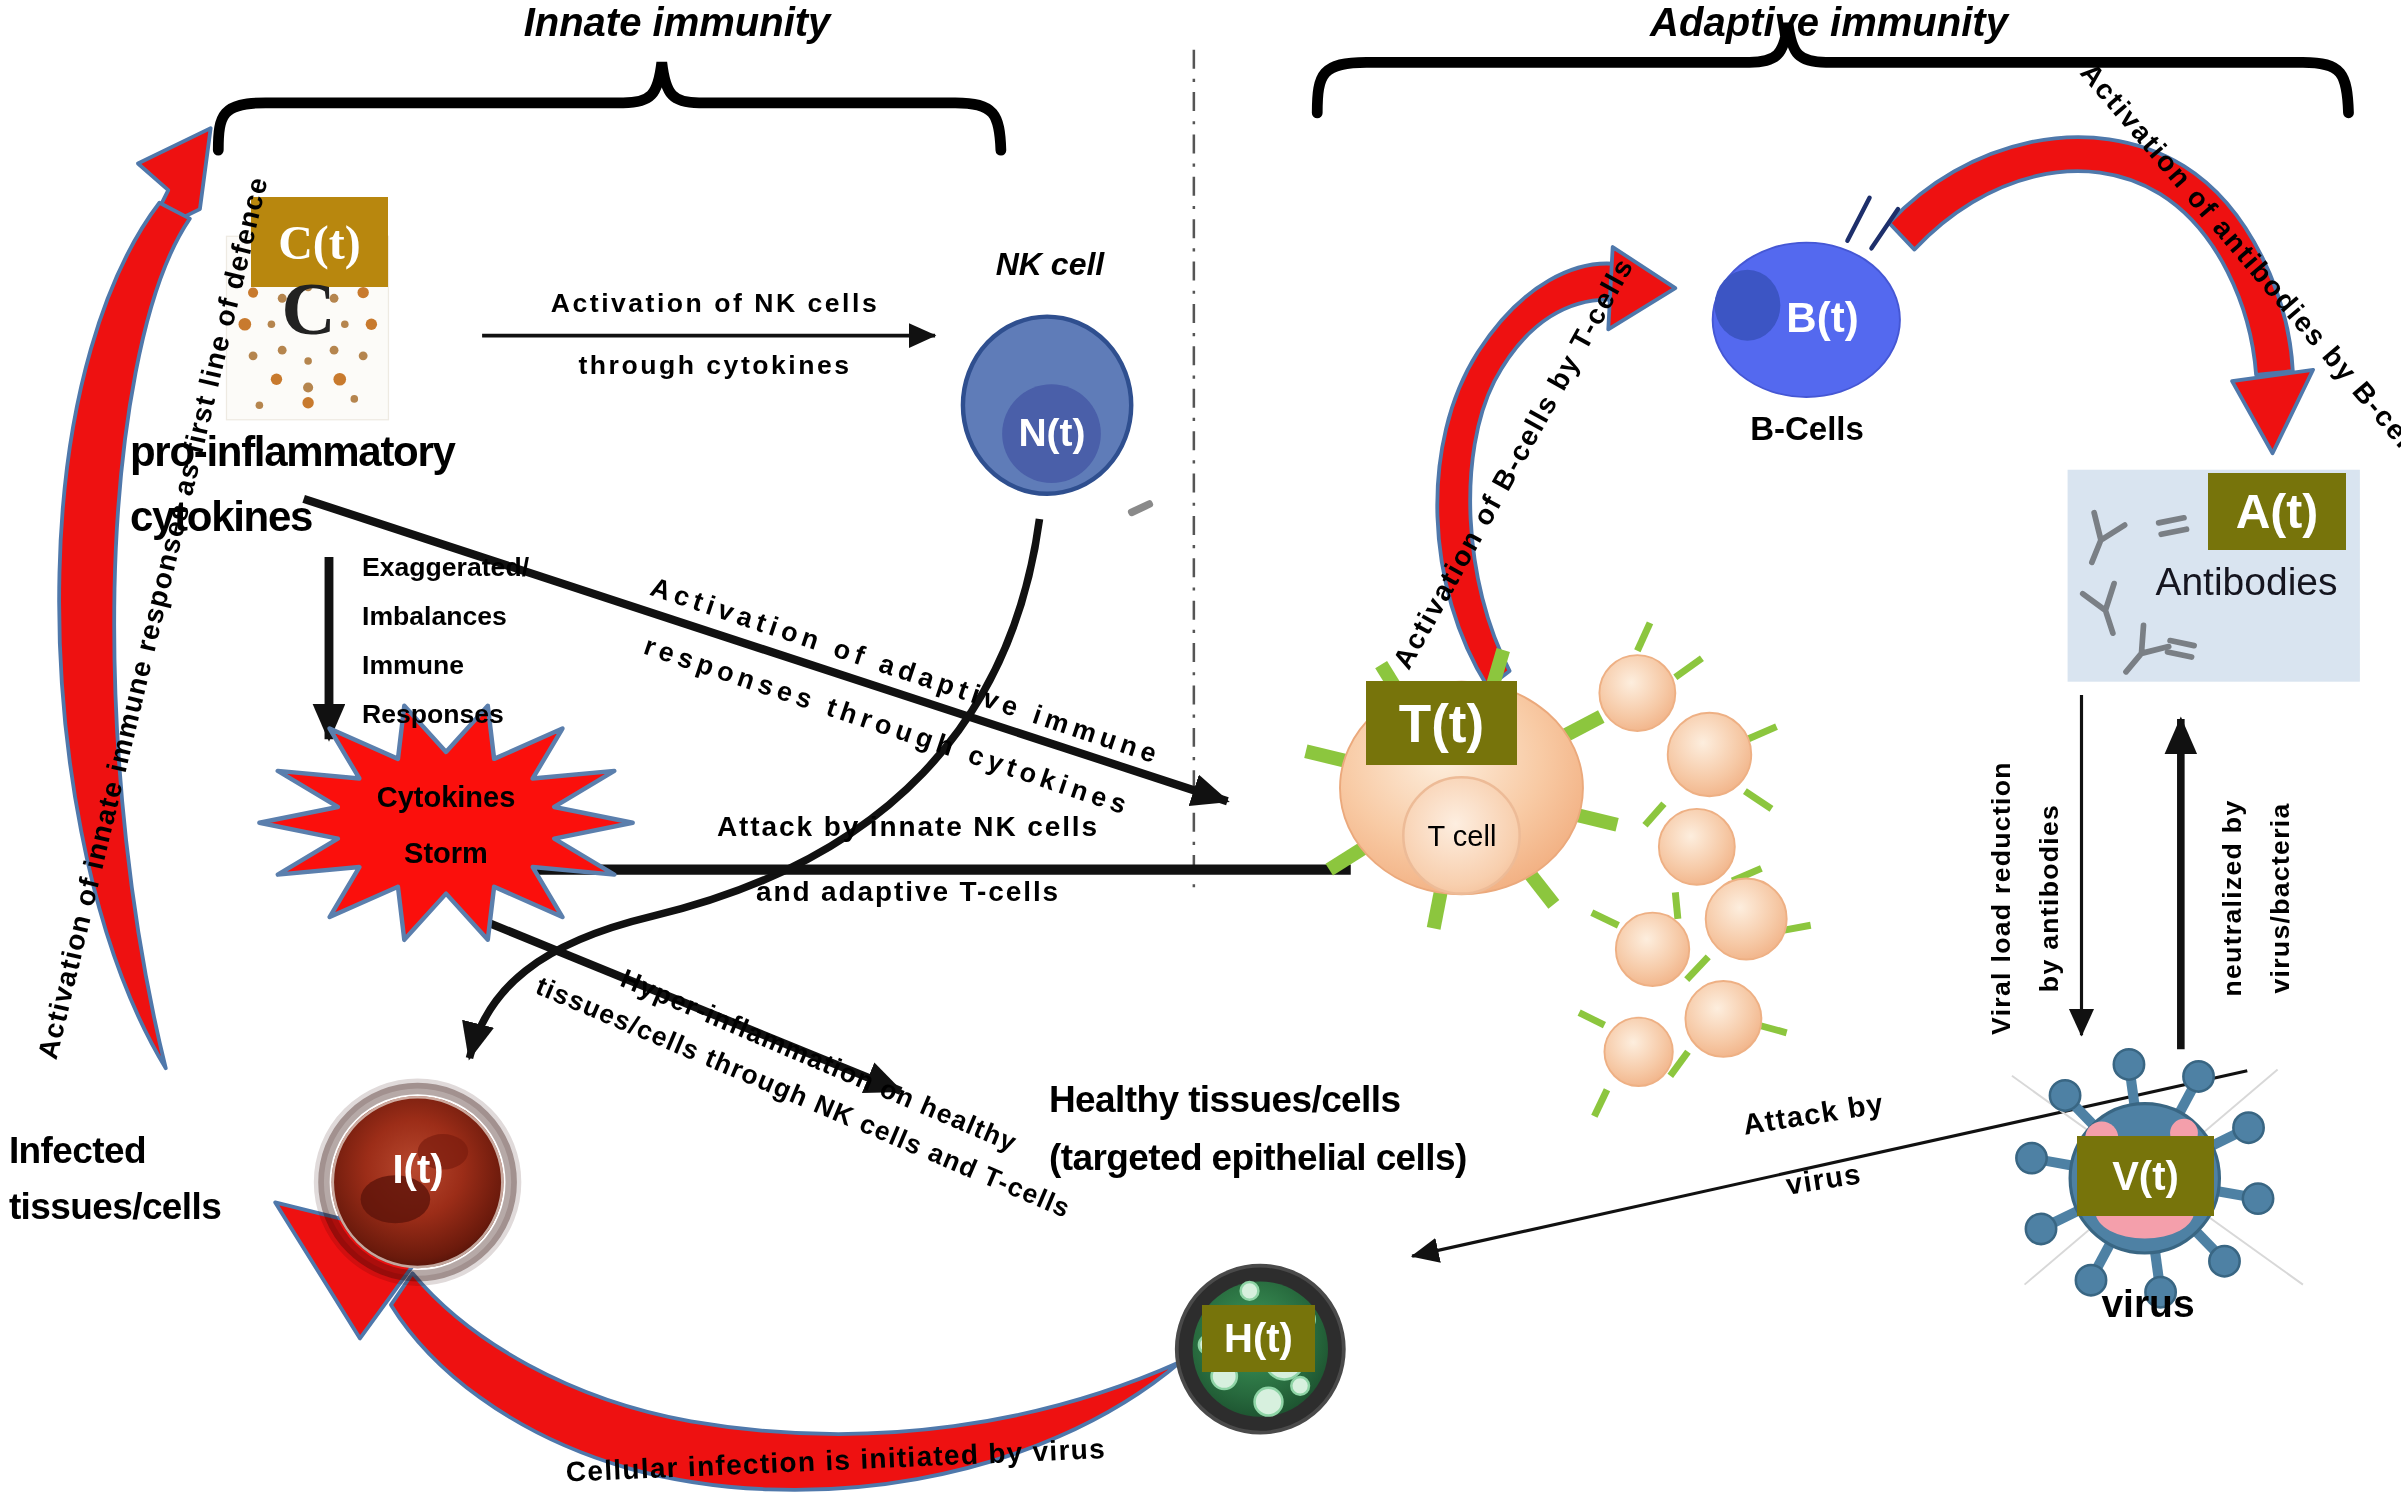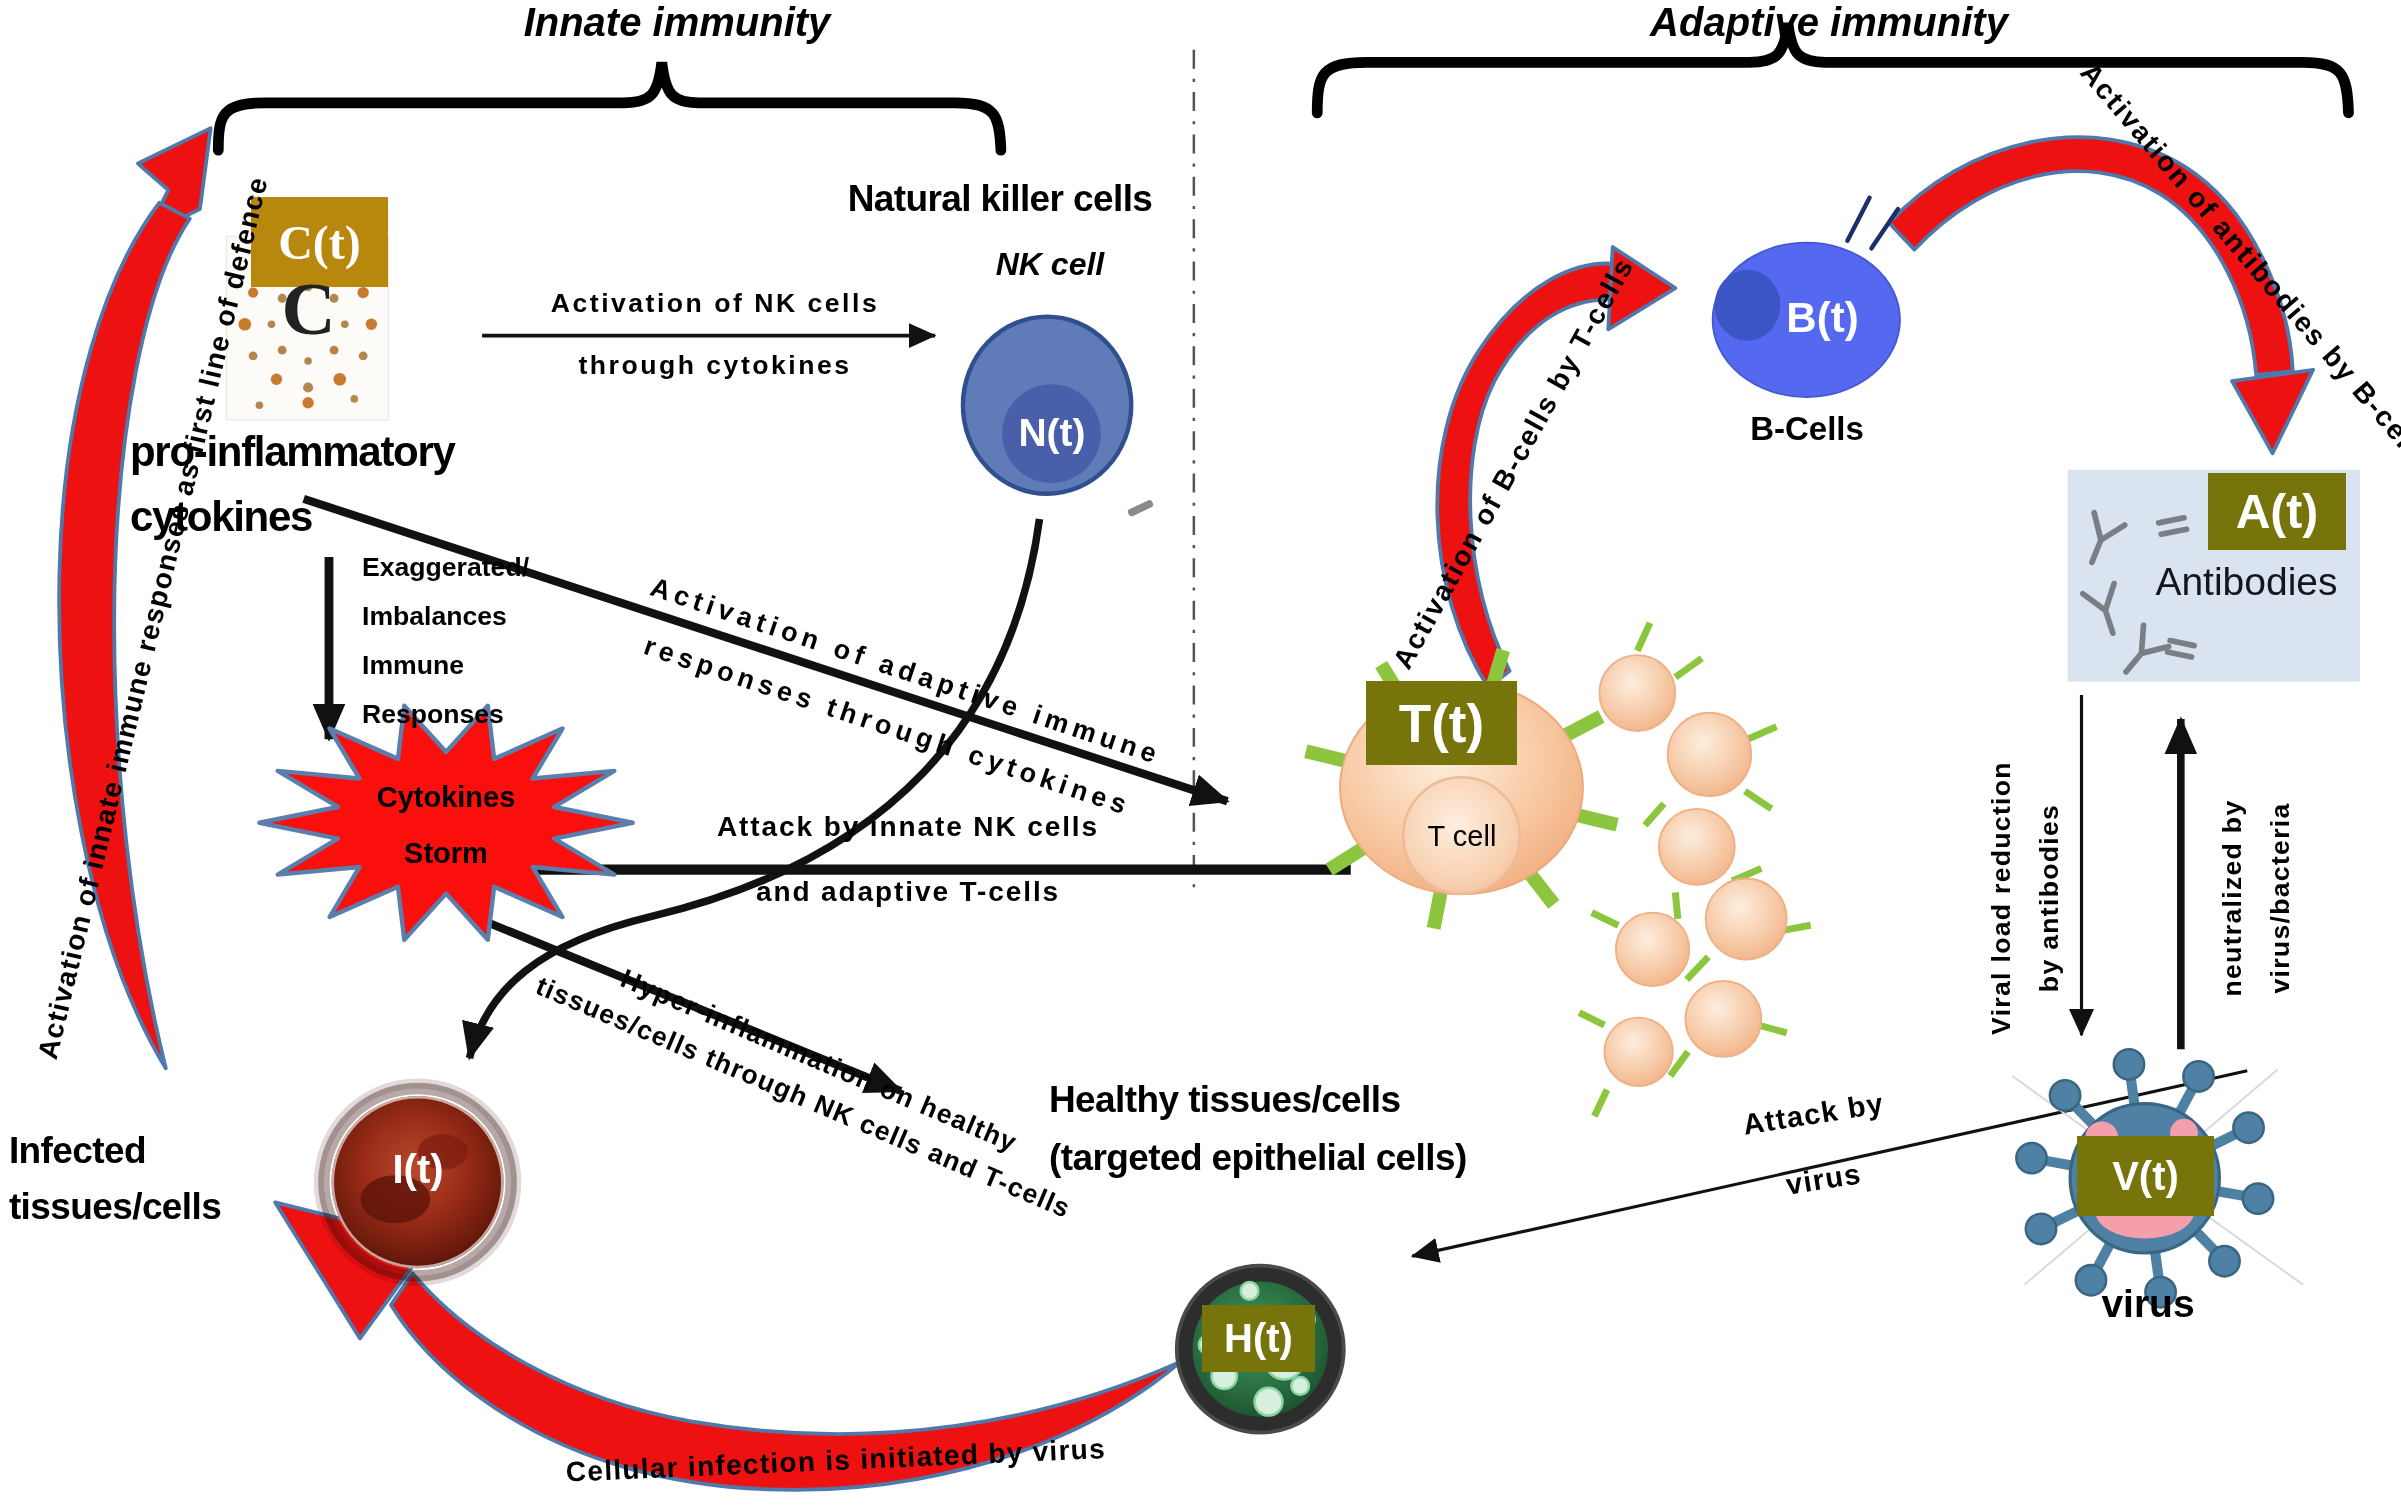--- a/index.html
+++ b/index.html
@@ -272,21 +272,20 @@
 <div class="tagbox" style="left:2077px;top:1136px;width:137px;height:80px;background:#77740b;">
   <div class="boxtxt" style="font-size:40px;">V(t)</div>
 </div>
 <div class="tagbox" style="left:1202px;top:1305px;width:113px;height:67px;background:#77740b;">
   <div class="boxtxt" style="font-size:40px;">H(t)</div>
 </div>
 
 <div class="abs title c" style="left:392px;top:0px;width:570px;">Innate immunity</div>
 <div class="abs title c" style="left:1544px;top:0px;width:570px;">Adaptive immunity</div>
 
-<div class="abs b c" style="left:747px;top:178px;width:506px;font-size:37px;letter-spacing:-0.6px;">Natural killer cells</div>
 <div class="abs it c" style="left:949px;top:246px;width:202px;font-size:32px;font-weight:600;">NK cell</div>
 <div class="abs c" style="left:995px;top:411px;width:114px;font-size:39px;font-weight:700;color:#fff;">N(t)</div>
 
 <div class="abs lbl c" style="left:481px;top:283px;width:468px;">Activation of NK cells</div>
 <div class="abs lbl c" style="left:481px;top:345px;width:468px;">through cytokines</div>
 
 <div class="abs c" style="left:266px;top:266px;width:85px;font-size:75px;font-weight:600;font-family:'Liberation Serif',serif;color:#222;">C</div>
 
 <div class="abs b" style="left:130px;top:419px;font-size:42px;line-height:65px;letter-spacing:-1.3px;">
   <div>pro-inflammatory</div>

